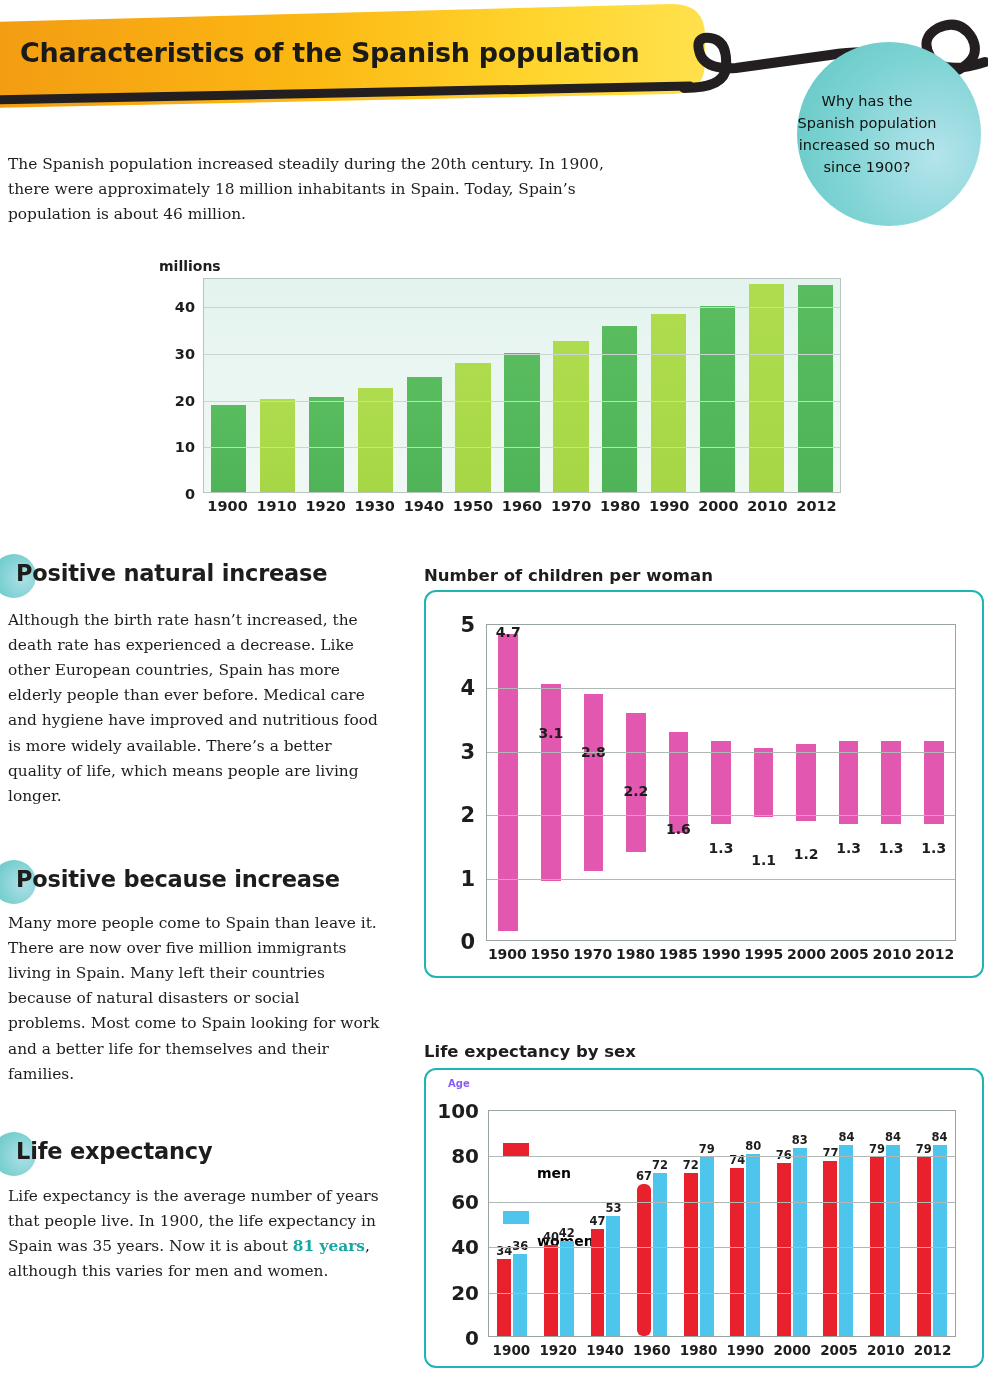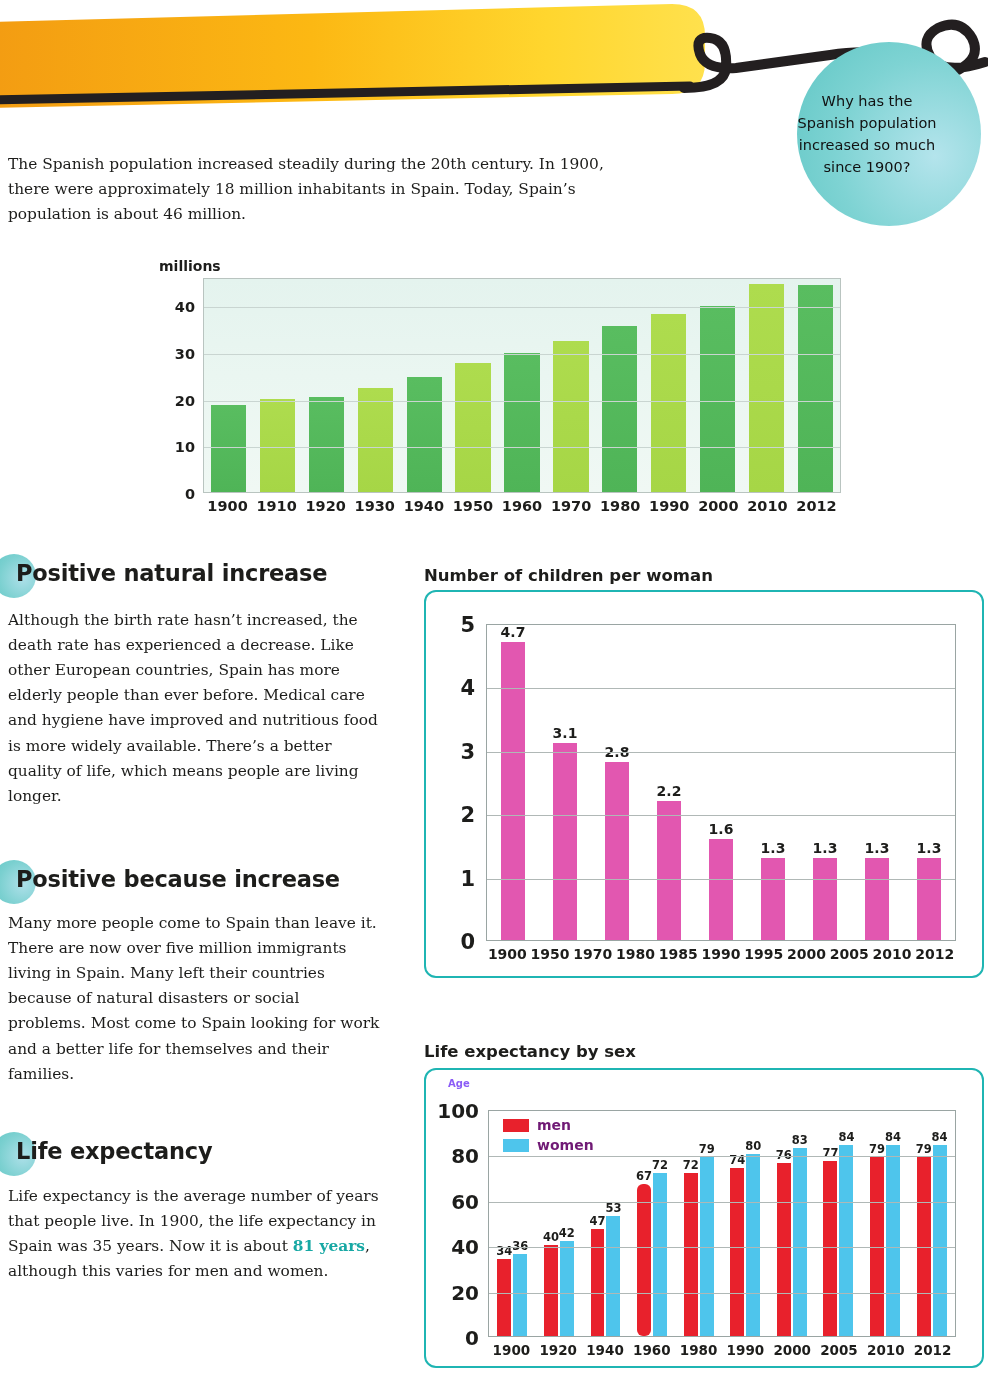--- a/index.html
+++ b/index.html
@@ -94,21 +94,21 @@
   }
 
   
   #children-panel { left: 424px; top: 590px; width: 560px; height: 388px; }
   #children-plot { position: absolute; left: 60px; top: 32px; width: 470px; height: 317px;
     border: 1px solid #9aa5a3; }
   .ch-gridline { position: absolute; left: 0; width: 100%; height: 1px; background:#b0b8b6; }
   .ch-ytick { position: absolute; right: 100%; margin-right: 12px; transform: translateY(-50%);
     font-family:"DejaVu Sans", sans-serif; font-size: 21px; font-weight: bold; color:#1d1d1b; }
   #children-bars { position:absolute; left:0; bottom:0; width:100%; height:100%; display:flex; align-items:flex-end; }
-  .ch-cell { flex:1 1 0; height:100%; display:flex; justify-content:center; align-items:flex-end; position:relative; }
+  .ch-cell { flex:1 1 0; height:100%; display:flex; justify-content:center; align-items:center; position:relative; }
   .ch-bar { width: 46%; background:#e257b0; }
   .ch-val { position:absolute; left:50%; transform:translateX(-50%);
     font-family:"DejaVu Sans", sans-serif; font-size:14px; font-weight:bold; color:#1d1d1b; white-space:nowrap; }
   #children-xlabels { position:absolute; left:60px; top:354px; width:470px; display:flex; }
   .ch-xlabel { flex:1 1 0; text-align:center;
     font-family:"DejaVu Sans", sans-serif; font-size:14px; font-weight:bold; color:#1d1d1b; }
 
   
   #life-panel { left: 424px; top: 1068px; width: 560px; height: 300px; }
   #life-age-label { position:absolute; left:22px; top:8px;
@@ -123,41 +123,42 @@
   .lf-bar.men { background:#e8212c; }
   .lf-bar.women { background:#4ec5ec; }
   .lf-val { position:absolute; left:50%; transform:translateX(-50%); bottom:100%; margin-bottom:1px;
     font-family:"DejaVu Sans", sans-serif; font-size:11.5px; font-weight:bold; color:#1d1d1b; }
   #life-xlabels { position:absolute; left:62px; top:272px; width:468px; display:flex; }
   .lf-xlabel { flex:1 1 0; text-align:center;
     font-family:"DejaVu Sans", sans-serif; font-size:13.5px; font-weight:bold; color:#1d1d1b; }
   #life-legend { position:absolute; left:14px; top:6px; }
   .lf-legend-row { display:flex; align-items:center; gap:8px; margin-bottom:4px; }
   .lf-swatch { width:26px; height:13px; }
-  .lf-legend-label { font-family:"DejaVu Sans", sans-serif; font-size:14px; font-weight:bold; color:#701a75; }
+  .lf-legend-label { font-family:"DejaVu Sans", sans-serif; font-size:14px; font-weight:bold; color:#000000;margin-top:48px; }
 </style>
 </head>
 <body>
 
 <div id="header-band">
   <svg width="988" height="120">
     <defs>
       <linearGradient id="bannerGrad" x1="0" y1="0" x2="1" y2="0">
         <stop offset="0%" stop-color="#f39c12"></stop>
         <stop offset="45%" stop-color="#fcb813"></stop>
         <stop offset="78%" stop-color="#ffd62e"></stop>
         <stop offset="100%" stop-color="#ffe14d"></stop>
       </linearGradient>
     </defs>
     <path d="M -10 22 L 672 4 Q 705 4 705 36 L 705 62 Q 705 94 672 94 L -10 108 Z" fill="url(#bannerGrad)"></path>
     <path d="M -10 100 L 690 86" stroke="#231f20" stroke-width="9" fill="none" stroke-linecap="round"></path>
     <path d="M 684 88 Q 724 88 726 68 Q 728 40 710 38 Q 694 36 700 54 Q 706 70 736 68 L 830 55
              Q 880 47 905 62 Q 935 80 958 70 Q 982 58 972 38 Q 960 18 938 28 Q 920 38 930 56
              Q 942 76 985 62" stroke="#231f20" stroke-width="10" fill="none" stroke-linecap="round"></path>
   </svg>
+  <div id="title-text">Characteristics of the Spanish population</div>
 </div>
 
 <div id="question-bubble">
   <div id="question-bubble-text">Why has the Spanish population increased so much since 1900?</div>
 </div>
 
 <p id="intro-paragraph">The Spanish population increased steadily during the 20th century. In 1900, there were approximately 18 million inhabitants in Spain. Today, Spain’s population is about 46 million.</p>
 
 <div id="population-chart-wrap">
   <div id="population-axis-label">millions</div>
@@ -272,20 +273,28 @@
         </div>
         <div class="ch-cell">
           <div class="ch-bar" style="height: 101.44px;"></div>
           <div class="ch-val" style="bottom: 103.44px;">1.6</div>
         </div>
         <div class="ch-cell">
           <div class="ch-bar" style="height: 82.42px;"></div>
           <div class="ch-val" style="bottom: 84.42px;">1.3</div>
         </div>
         <div class="ch-cell">
+          <div class="ch-bar" style="height: 69.74px;"></div>
+          <div class="ch-val" style="bottom: 71.74px;">1.1</div>
+        </div>
+        <div class="ch-cell">
+          <div class="ch-bar" style="height: 76.08px;"></div>
+          <div class="ch-val" style="bottom: 78.08px;">1.2</div>
+        </div>
+        <div class="ch-cell">
           <div class="ch-bar" style="height: 82.42px;"></div>
           <div class="ch-val" style="bottom: 84.42px;">1.3</div>
         </div>
         <div class="ch-cell">
           <div class="ch-bar" style="height: 82.42px;"></div>
           <div class="ch-val" style="bottom: 84.42px;">1.3</div>
         </div>
         <div class="ch-cell">
           <div class="ch-bar" style="height: 82.42px;"></div>
           <div class="ch-val" style="bottom: 84.42px;">1.3</div>

